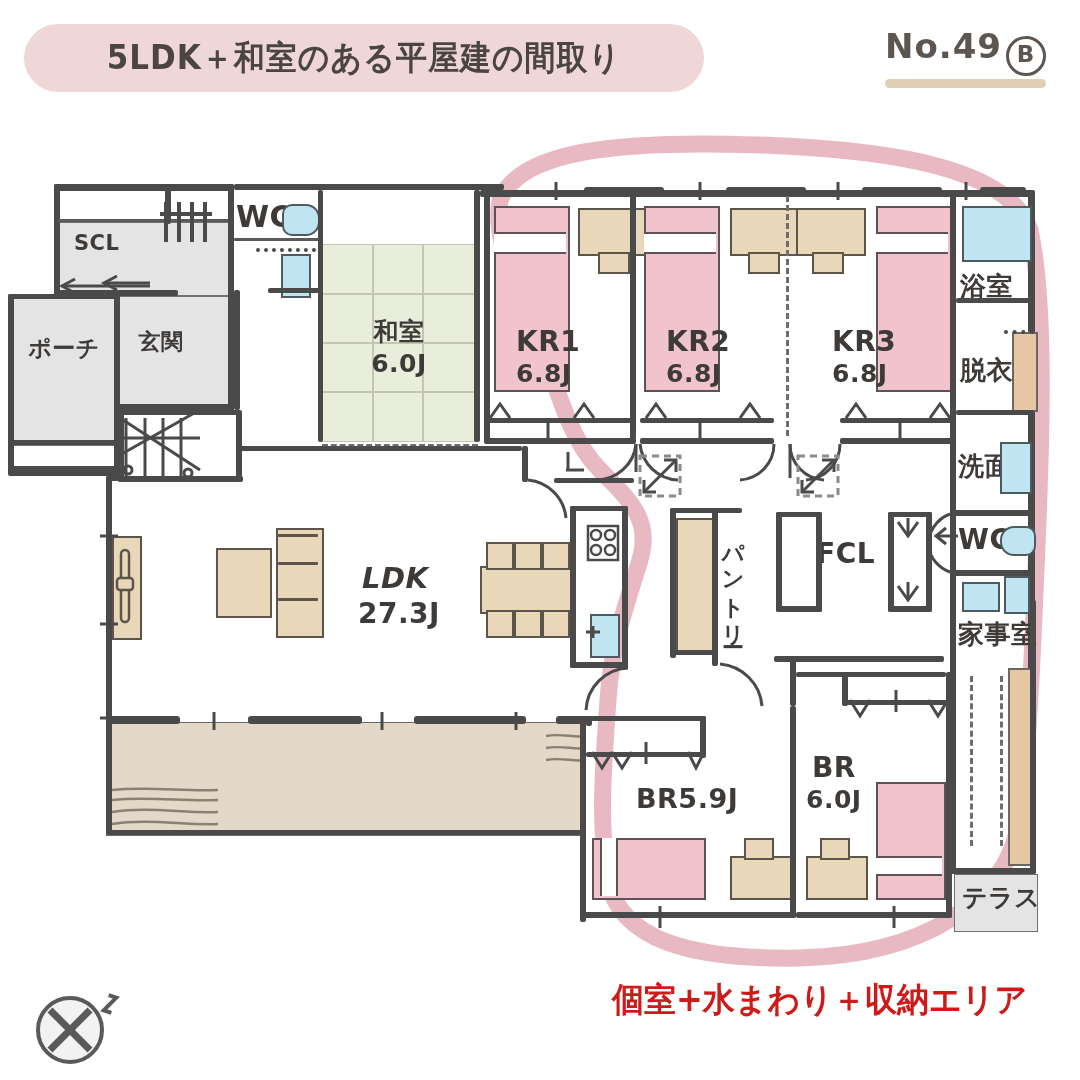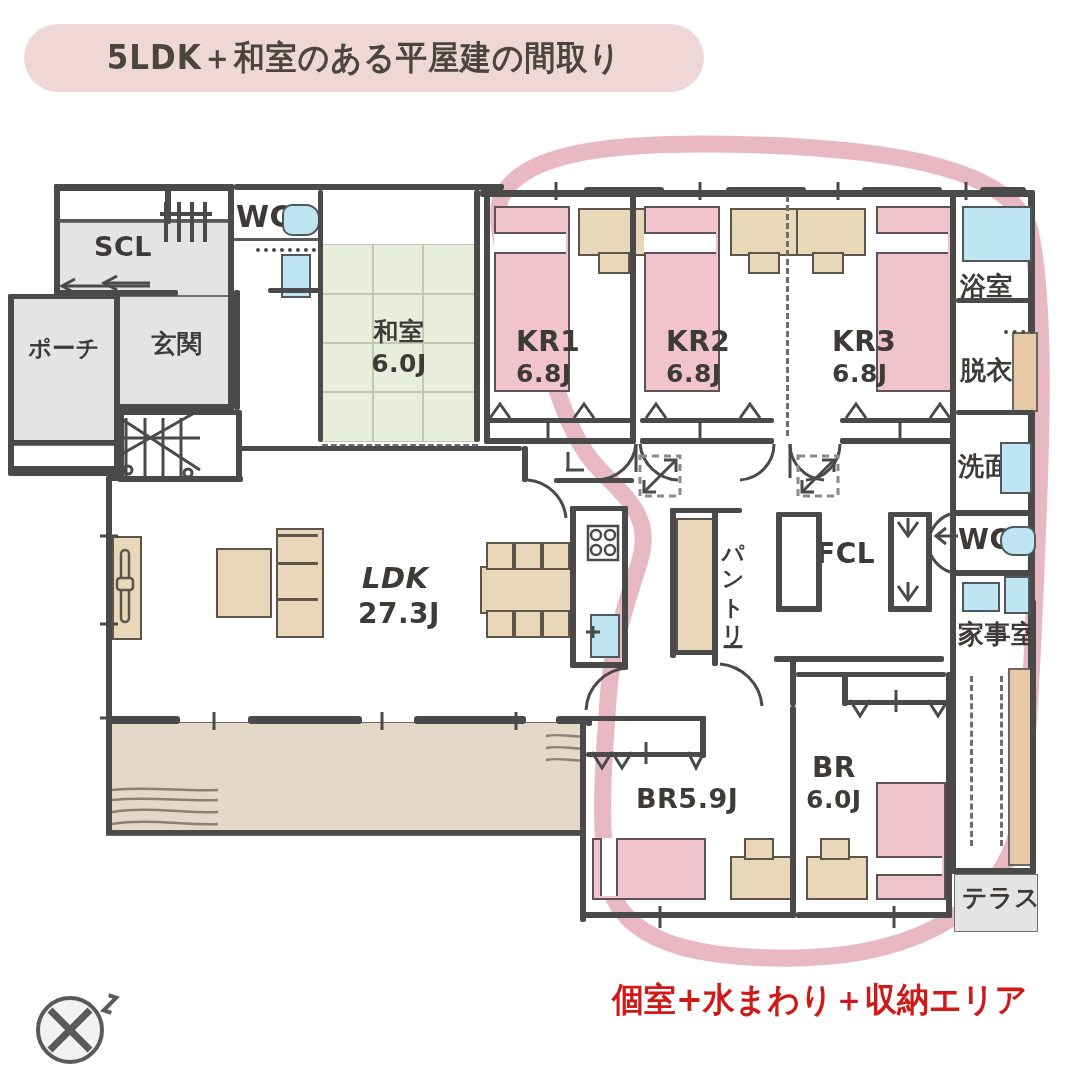--- a/index.html
+++ b/index.html
@@ -52,44 +52,47 @@
   #compass{position:absolute;left:30px;top:980px;width:100px;height:92px;}
 </style>
 </head>
 <body>
 
 <div id="title-pill">
   <span class="t">5LDK＋和室のある平屋建の間取り</span>
 </div>
 
 <div id="plan-no">
+  <div class="no">
+    <span>No.49</span><span class="circ">B</span>
+  </div>
   <div class="ul"></div>
 </div>
 
 <div id="plan" class="lyr" style="left:0;top:0;width:1080px;height:1080px;">
 
   <svg class="ov">
     <path d="M500,200 C520,150 620,140 760,145 C900,150 1010,170 1030,230
              C1045,300 1042,420 1038,520 C1034,620 1030,730 1020,820
              C1005,905 920,955 800,958 C690,960 620,940 608,880
              C598,820 604,760 608,700 C612,640 628,600 640,560
              C652,520 630,500 600,470 C572,442 560,400 540,340
              C524,290 492,250 500,200 Z" fill="none" stroke="#e8b9c3" stroke-width="17" stroke-linecap="round"></path>
   </svg>
 
   <div class="fill gray" style="left:10px;top:296px;width:108px;height:148px;"></div>
   <div class="w" style="left:10px;top:440px;width:110px;height:5px;"></div>
   <div class="w" style="left:10px;top:466px;width:110px;height:5px;"></div>
   <div class="lbl c" style="left:14px;top:336px;width:100px;font-size:23px;">ポーチ</div>
 
   <div class="fill gray" style="left:118px;top:296px;width:110px;height:110px;"></div>
-  <div class="lbl c" style="left:124px;top:330px;width:106px;font-size:25px;">玄関</div>
+  <div class="lbl c" style="left:108px;top:330px;width:106px;font-size:22px;">玄関</div>
 
   <div class="fill gray" style="left:58px;top:222px;width:170px;height:72px;"></div>
-  <div class="lbl" style="left:94px;top:232px;font-size:27px;">SCL</div>
+  <div class="lbl" style="left:74px;top:232px;font-size:21px;">SCL</div>
 
   <div class="w" style="left:54px;top:184px;width:180px;height:7px;"></div>
   <div class="w" style="left:54px;top:184px;width:6px;height:112px;"></div>
   <div class="w" style="left:54px;top:290px;width:124px;height:6px;"></div>
   <div class="wt" style="left:58px;top:219px;width:172px;height:3px;"></div>
   <div class="w" style="left:165px;top:184px;width:6px;height:40px;"></div>
 
   <svg class="ov">
     <g stroke="#4a4a4a" stroke-width="4" fill="none">
       <line x1="166" y1="202" x2="166" y2="242"></line>

